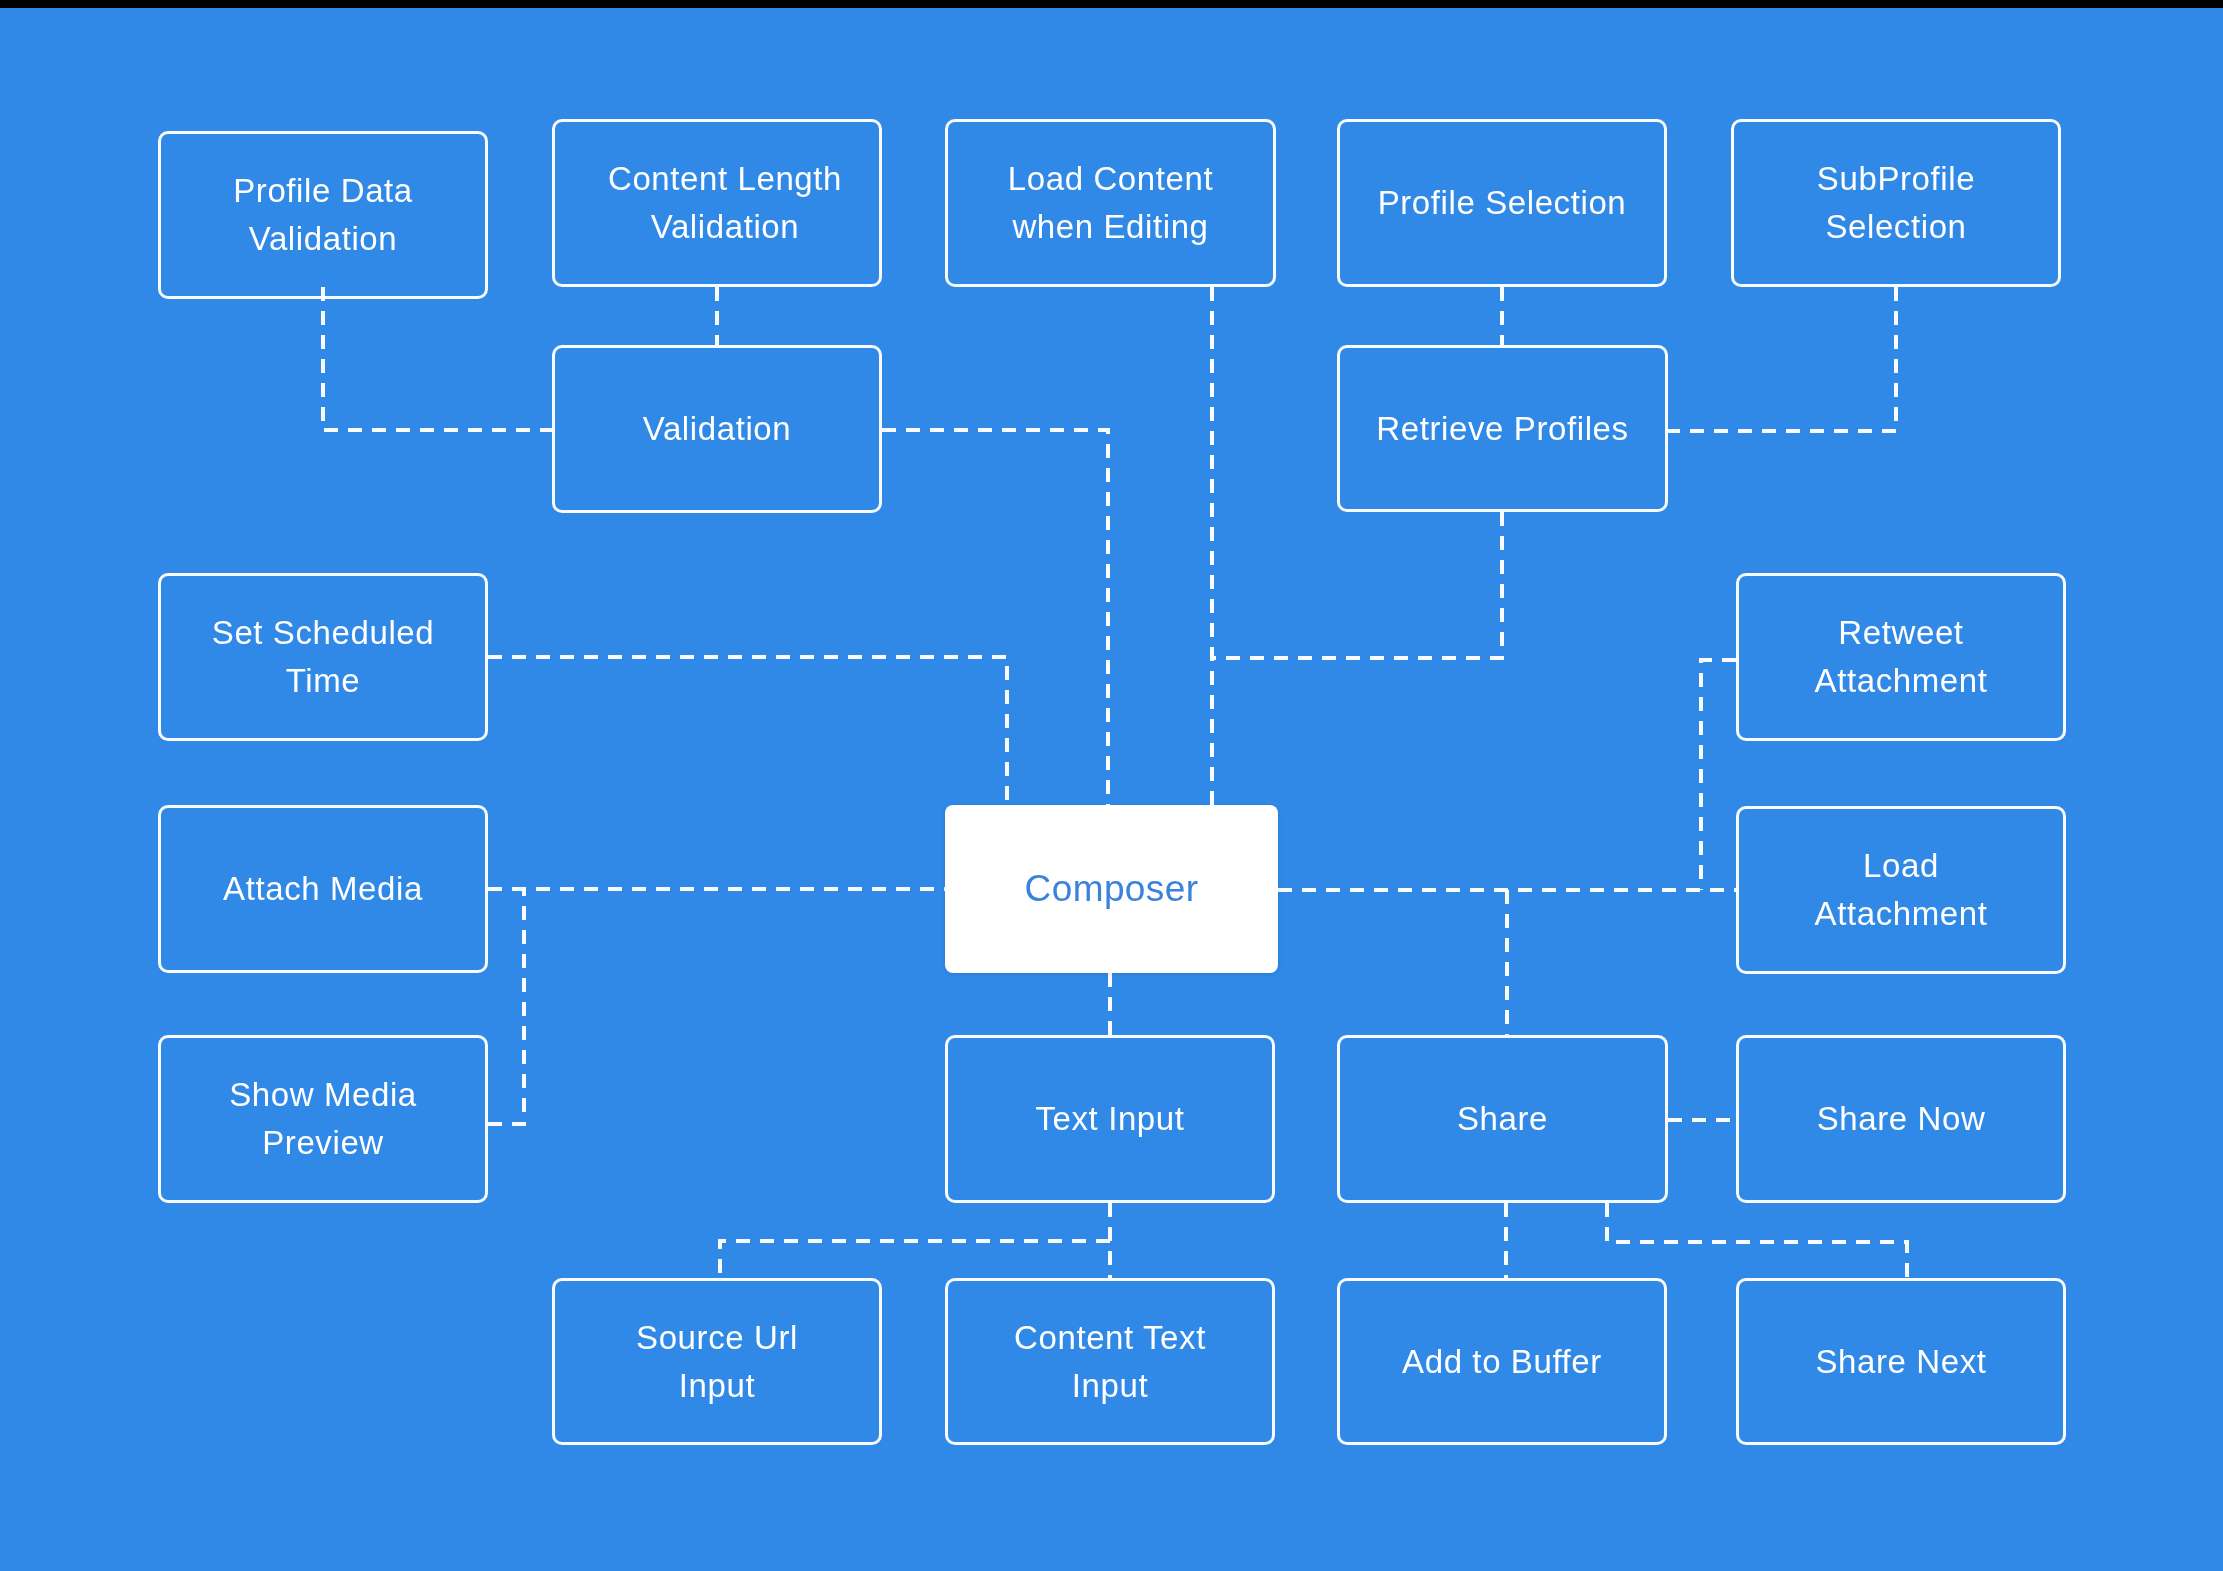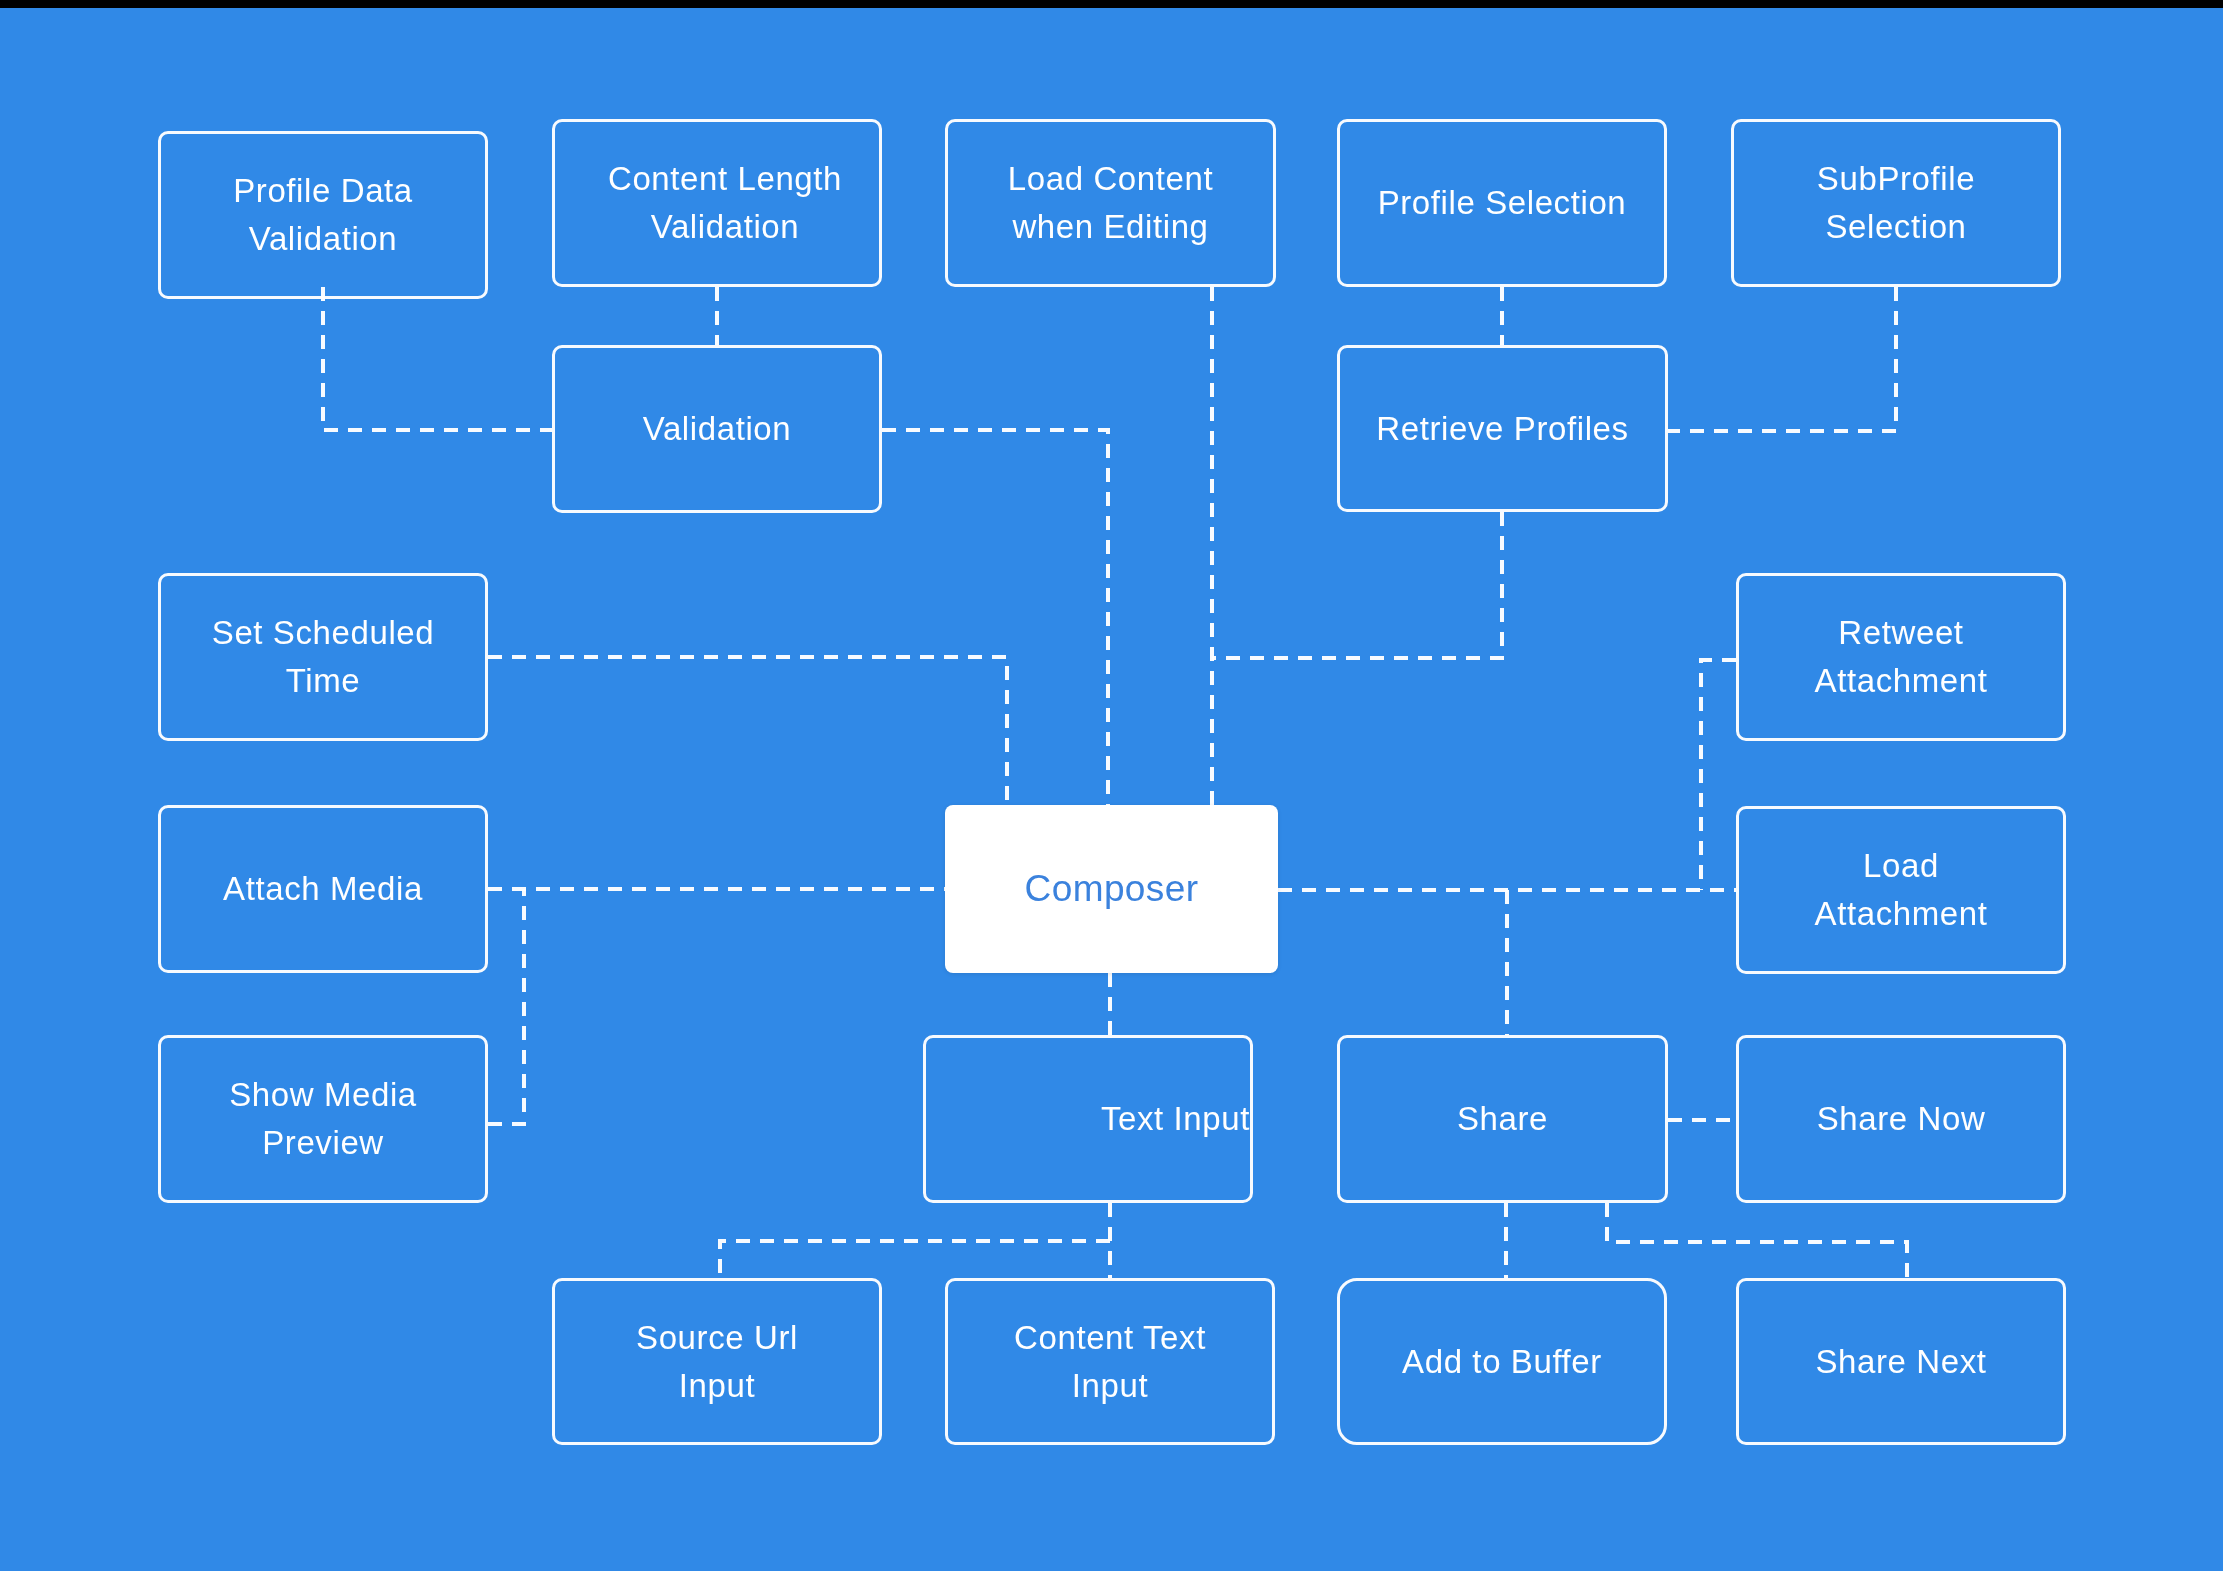--- a/index.html
+++ b/index.html
@@ -106,23 +106,23 @@
       <div class="node" style="left: 158px; top: 573px; width: 330px; height: 168px;"><span>Set Scheduled
 Time</span></div>
       <div class="node" style="left: 1736px; top: 573px; width: 330px; height: 168px;"><span>Retweet
 Attachment</span></div>
       <div class="node" style="left: 158px; top: 805px; width: 330px; height: 168px;"><span>Attach Media</span></div>
       <div class="node primary" style="left: 945px; top: 805px; width: 333px; height: 168px;"><span>Composer</span></div>
       <div class="node" style="left: 1736px; top: 806px; width: 330px; height: 168px;"><span>Load
 Attachment</span></div>
       <div class="node" style="left: 158px; top: 1035px; width: 330px; height: 168px;"><span>Show Media
 Preview</span></div>
-      <div class="node" style="left: 923px; top: 1035px; width: 330px; height: 168px; justify-content: flex-end;"><span>Text Input</span></div>
+      <div class="node" style="left: 945px; top: 1035px; width: 330px; height: 168px;"><span>Text Input</span></div>
       <div class="node" style="left: 1337px; top: 1035px; width: 331px; height: 168px;"><span>Share</span></div>
       <div class="node" style="left: 1736px; top: 1035px; width: 330px; height: 168px; text-align: right;"><span>Share Now</span></div>
       <div class="node" style="left: 552px; top: 1278px; width: 330px; height: 167px;"><span>Source Url
 Input</span></div>
       <div class="node" style="left: 945px; top: 1278px; width: 330px; height: 167px;"><span>Content Text
 Input</span></div>
-      <div class="node" style="left: 1337px; top: 1278px; width: 330px; height: 167px; border-radius: 20px;"><span>Add to Buffer</span></div>
+      <div class="node" style="left: 1337px; top: 1278px; width: 330px; height: 167px;"><span>Add to Buffer</span></div>
       <div class="node" style="left: 1736px; top: 1278px; width: 330px; height: 167px;"><span>Share Next</span></div>
     </div>
 </div>
 
 </body></html>

